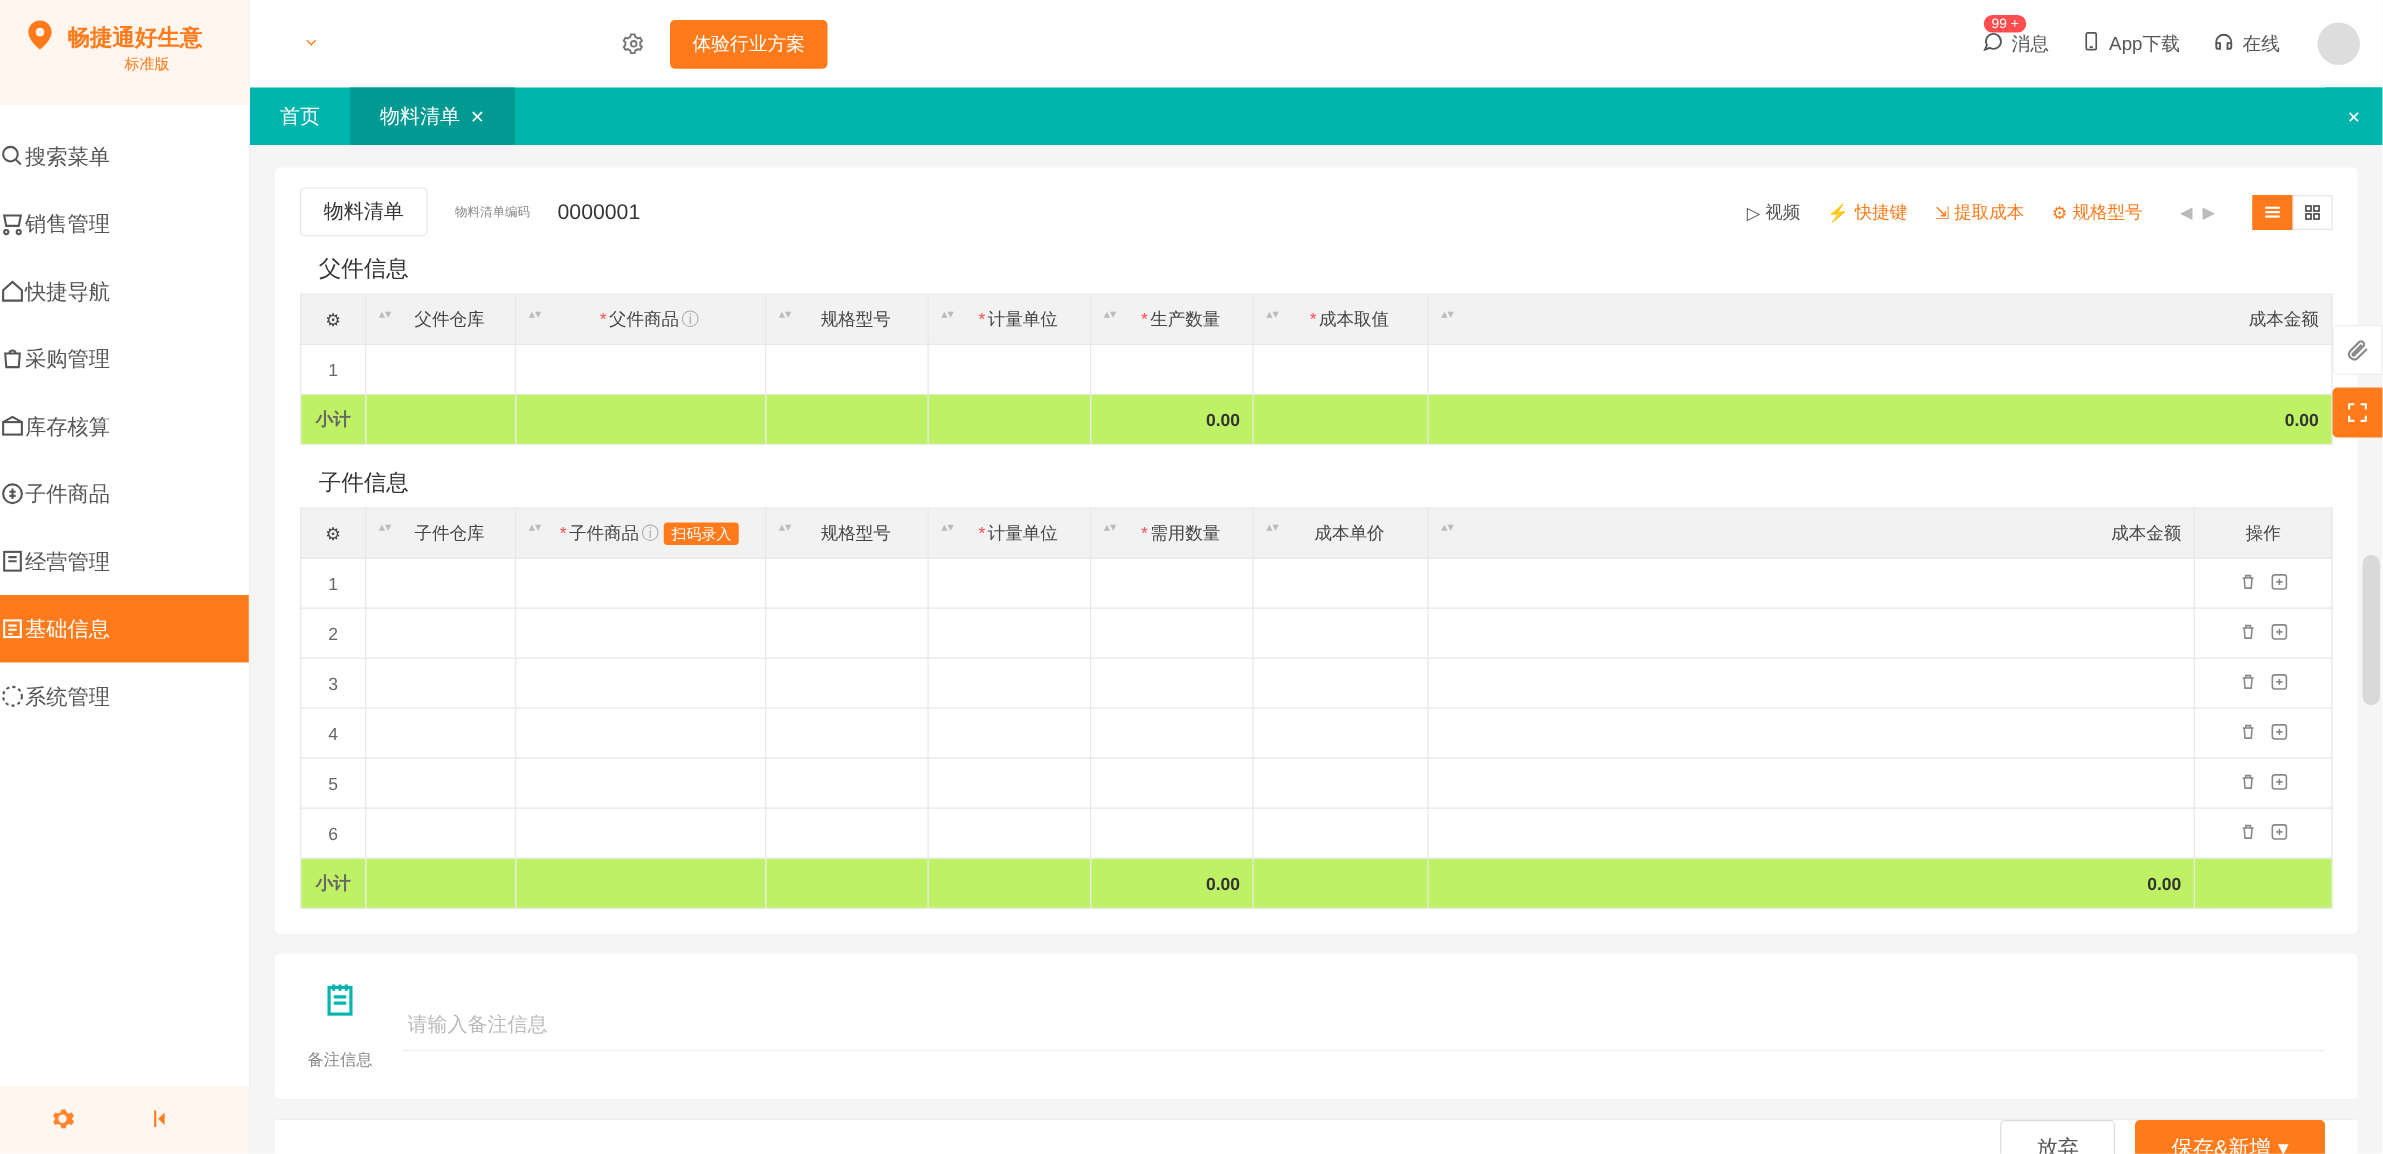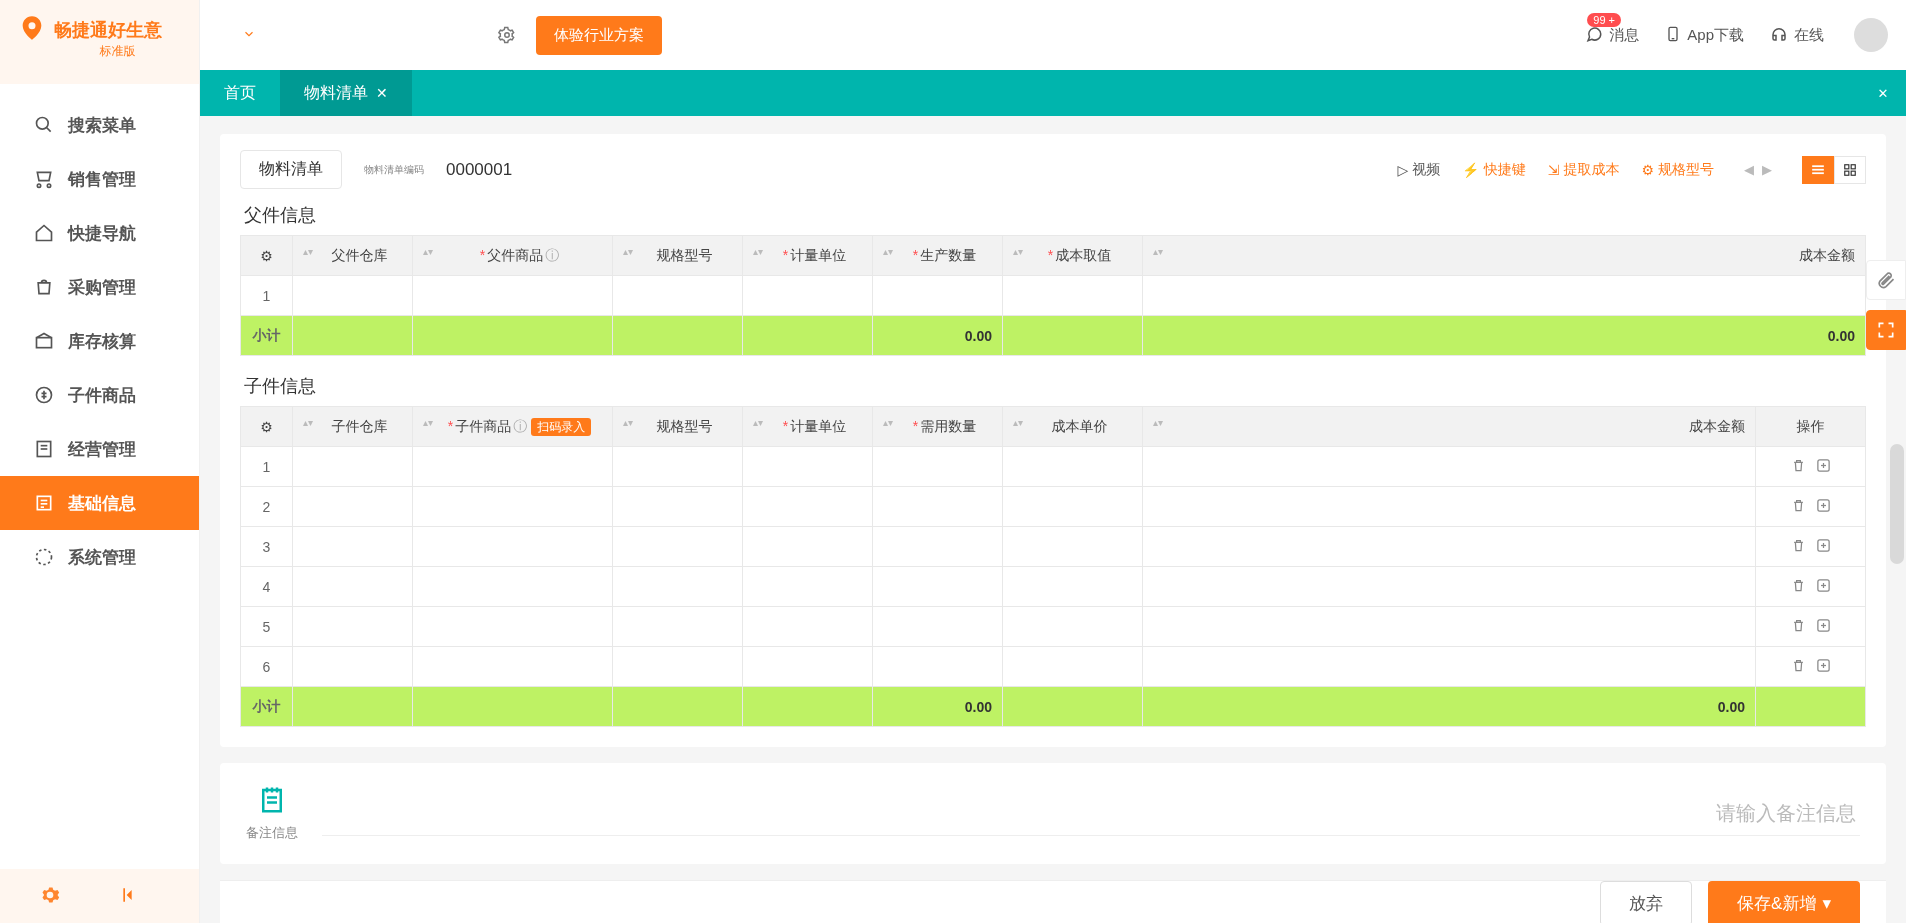--- a/index.html
+++ b/index.html
@@ -7,21 +7,21 @@
   .app { display: flex; height: 923px; width: 1906px; }
 
   
   .sidebar { width: 200px; background: #fff; display: flex; flex-direction: column; border-right: 1px solid #f0f0f0; position: relative; }
   .logo-area { height: 84px; padding: 14px 18px 8px; background: #fff6ef; text-align: center; }
   .logo-row { display: flex; align-items: center; gap: 8px; }
   .logo-svg { width: 28px; height: 28px; }
   .logo-text { color: #ff7a1a; font-size: 18px; font-weight: 600; }
   .logo-sub { color: #ff7a1a; font-size: 12px; margin-left: 36px; margin-top: -2px; }
   .side-menu { flex: 1; padding-top: 14px; }
-  .side-item { display: flex; align-items: center; gap: 14px; height: 54px; padding-left: 34px; color: #555; cursor: pointer; font-size: 17px; font-weight: bold; }
+  .side-item { display: flex; align-items: center; height: 54px; color: #555; cursor: pointer; font-size: 17px; }
   .side-item.active { background: #ff7a1a; color: #fff; }
   .side-item .ic { width: 20px; height: 20px; display: inline-flex; align-items: center; justify-content: center; }
   .side-footer { height: 54px; background: #fff6ef; display: flex; align-items: center; gap: 60px; padding-left: 40px; }
   .side-footer .ic { color: #ff7a1a; }
 
   
   .main { flex: 1; display: flex; flex-direction: column; background: #f5f5f5; min-width: 0; }
   .topbar { height: 70px; background: #fff; display: flex; align-items: center; padding: 0 18px; gap: 14px; }
   .org-select { display: flex; align-items: center; gap: 12px; padding: 6px 12px; color: #888; min-width: 260px; }
   .org-select .chev { color: #ff7a1a; }
@@ -46,39 +46,39 @@
   .code-label { color: #888; font-size: 10px; }
   .code-val { font-size: 17px; color: #333; }
   .head-spacer { flex: 1; }
   .head-action { display: flex; align-items: center; gap: 4px; color: #555; cursor: pointer; font-size: 14px; }
   .head-action.orange { color: #ff7a1a; }
   .nav-arrows { display: flex; align-items: center; gap: 8px; color: #bbb; margin-left: 8px; }
   .view-toggle { display: flex; margin-left: 8px; }
   .vt-btn { width: 32px; height: 28px; border: 1px solid #e6e6e6; display: flex; align-items: center; justify-content: center; cursor: pointer; }
   .vt-btn.active { background: #ff7a1a; border-color: #ff7a1a; color: #fff; }
 
-  .section-title { font-size: 18px; color: #333; margin: 6px 4px 8px; }
+  .section-title { font-size: 18px; color: #333; margin: 6px 15px 8px; }
   .grid { border: 1px solid #e8e8e8; border-collapse: collapse; width: 100%; table-layout: fixed; }
   .grid th, .grid td { border: 1px solid #e8e8e8; height: 40px; padding: 0 10px; font-size: 14px; }
   .grid thead th { background: #f2f2f2; font-weight: 400; color: #444; }
   .grid thead th .sorter { float: left; color: #bbb; font-size: 10px; line-height: 10px; margin-right: 4px; display: inline-flex; flex-direction: column; }
   .grid thead th.idx { text-align: center; width: 52px; }
   .grid td.idx { text-align: center; color: #666; }
   .grid tr.subtotal td { background: #bef264; font-weight: 600; }
   .req { color: #ff4d4f; margin-right: 2px; }
   .help { color: #aaa; margin-left: 2px; }
   .scan-tag { background: #ff7a1a; color: #fff; font-size: 12px; padding: 2px 6px; border-radius: 3px; margin-left: 4px; }
   .right { text-align: right; }
   .ops-cell { text-align: center; color: #888; }
   .ops-cell .ic { margin: 0 5px; cursor: pointer; }
 
   .remark-panel { display: flex; align-items: center; gap: 24px; padding: 22px 26px; }
-  .remark-left { display: flex; flex-direction: column; align-items: center; gap: 6px; color: #888; }
+  .remark-left { display: flex; flex-direction: column; align-items: center; gap: 21px; color: #888; }
   .remark-left .ic svg { width: 30px; height: 30px; color: #00b5ad; }
-  .remark-input { flex: 1; border: none; border-bottom: 1px solid #eee; padding: 10px 4px; font-size: 20px; outline: none; color: #333; text-align: right; }
+  .remark-input { flex: 1; border: none; border-bottom: 1px solid #eee; padding: 10px 4px; font-size: 16px; outline: none; color: #333; }
   .remark-input::placeholder { color: #bbb; }
 
   .footer { background: #fff; height: 66px; display: flex; align-items: center; justify-content: flex-end; gap: 16px; padding: 0 26px; border-top: 1px solid #eee; }
   .btn { padding: 10px 28px; border-radius: 4px; font-size: 17px; cursor: pointer; border: 1px solid transparent; }
   .btn.ghost { background: #fff; border-color: #ddd; color: #555; }
   .btn.primary { background: #ff7a1a; color: #fff; display: flex; align-items: center; gap: 6px; }
 
   .float-right { position: absolute; right: 0; top: 260px; display: flex; flex-direction: column; gap: 10px; }
   .float-btn { width: 40px; height: 40px; background: #fff; border: 1px solid #eee; display: flex; align-items: center; justify-content: center; color: #888; cursor: pointer; border-radius: 4px 0 0 4px; }
   .float-btn.orange { background: #ff7a1a; color: #fff; border-color: #ff7a1a; }

